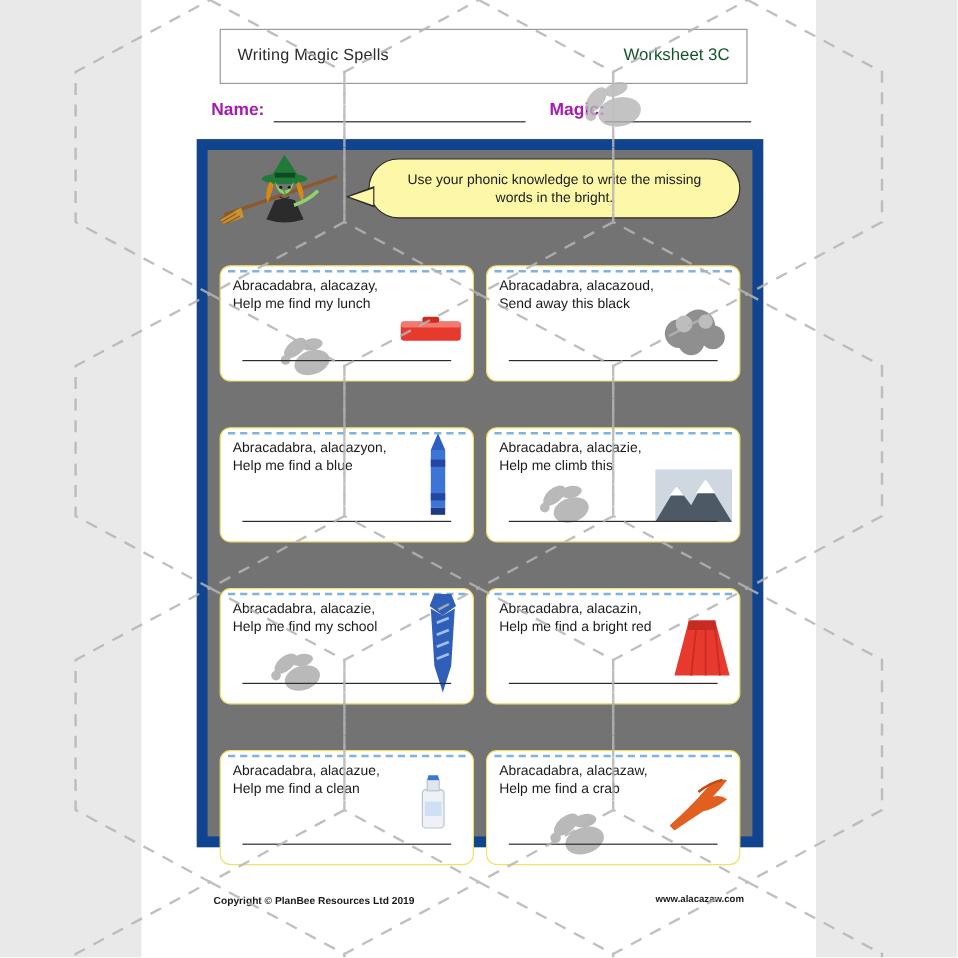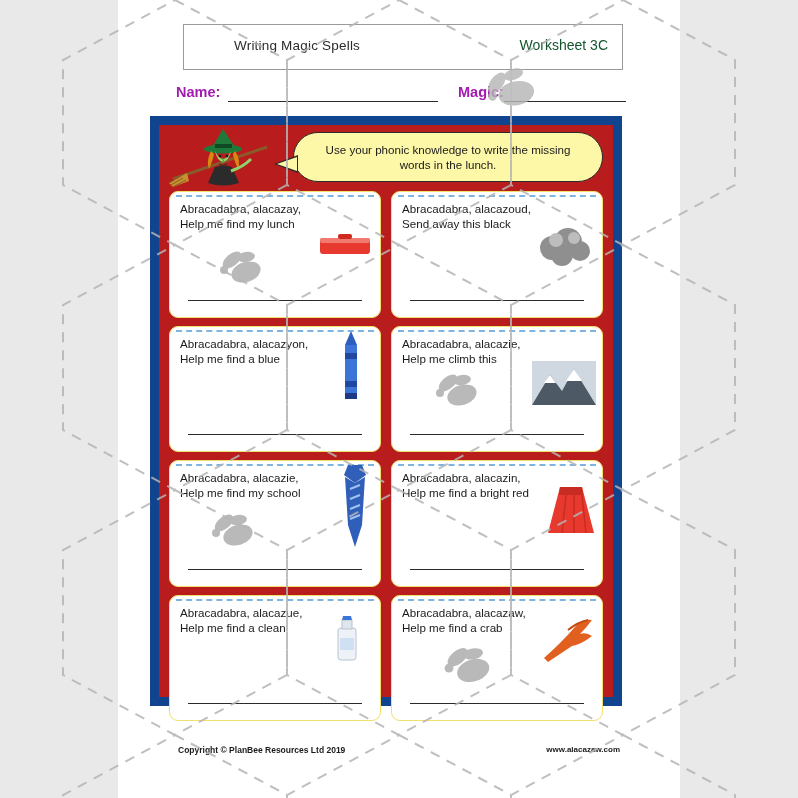--- a/index.html
+++ b/index.html
@@ -62,21 +62,20 @@
     border: 1px solid #9a9a9a;
     box-sizing: border-box;
   }
   .hdr-title {
     position: absolute;
     left: 14px;
     top: 13px;
     font-size: 13.5px;
     color: #2b2b2b;
     letter-spacing: .2px;
-    margin-left: 36px;
   }
   .hdr-sheet {
     position: absolute;
     right: 14px;
     top: 12px;
     font-size: 14px;
     color: #14532d;
   }
 
   .namedate {
@@ -94,26 +93,26 @@
   }
   .nd-line {
     position: absolute;
     border-bottom: 1px solid #2b2b2b;
     height: 1px;
   }
 
   
   .blue-frame {
     position: absolute;
-    left: 32px;
+    left: 46px;
     top: 116px;
     width: 472px;
     height: 590px;
     border: 9px solid #11448f;
-    background: #b91c1c;
+    background: #737373;
     box-sizing: border-box;
   }
 
   
   .bubble {
     position: absolute;
     left: 134px;
     top: 7px;
     width: 310px;
     height: 50px;
@@ -174,20 +173,21 @@
     grid-template-rows: repeat(4, 1fr);
     gap: 8px 10px;
   }
   .cell {
     position: relative;
     border: 1.6px solid #f2e06a;
     border-radius: 9px;
     background: #ffffff;
     box-sizing: border-box;
     overflow: hidden;
+    margin-top: 30px;
   }
   .dashtop {
     position: absolute;
     left: 6px;
     right: 6px;
     top: 3px;
     height: 3px;
     border-top: 2px dashed #7fb3e0;
   }
   .spell-text {
@@ -281,21 +281,21 @@
           <path d="M64 44 q12 -4 20 -12" stroke="#8fd36a" stroke-width="3" fill="none"></path>
         </svg>
       </div>
 
       <div class="bubble-tail-b"></div>
       <div class="bubble-tail"></div>
       <div class="bubble">
         <div class="bubble-text">
           <span>Use your phonic knowledge to write the missing</span>
           <br>
-          <span>words in the lunch.</span>
+          <span>words in the bright.</span>
         </div>
       </div>
 
       <div class="grid">
 
         <div class="cell">
           <div class="dashtop"></div>
           <div class="spell-text">
             <span>Abracadabra, alacazay,</span>
             <span class="l2">Help me find my lunch</span>

